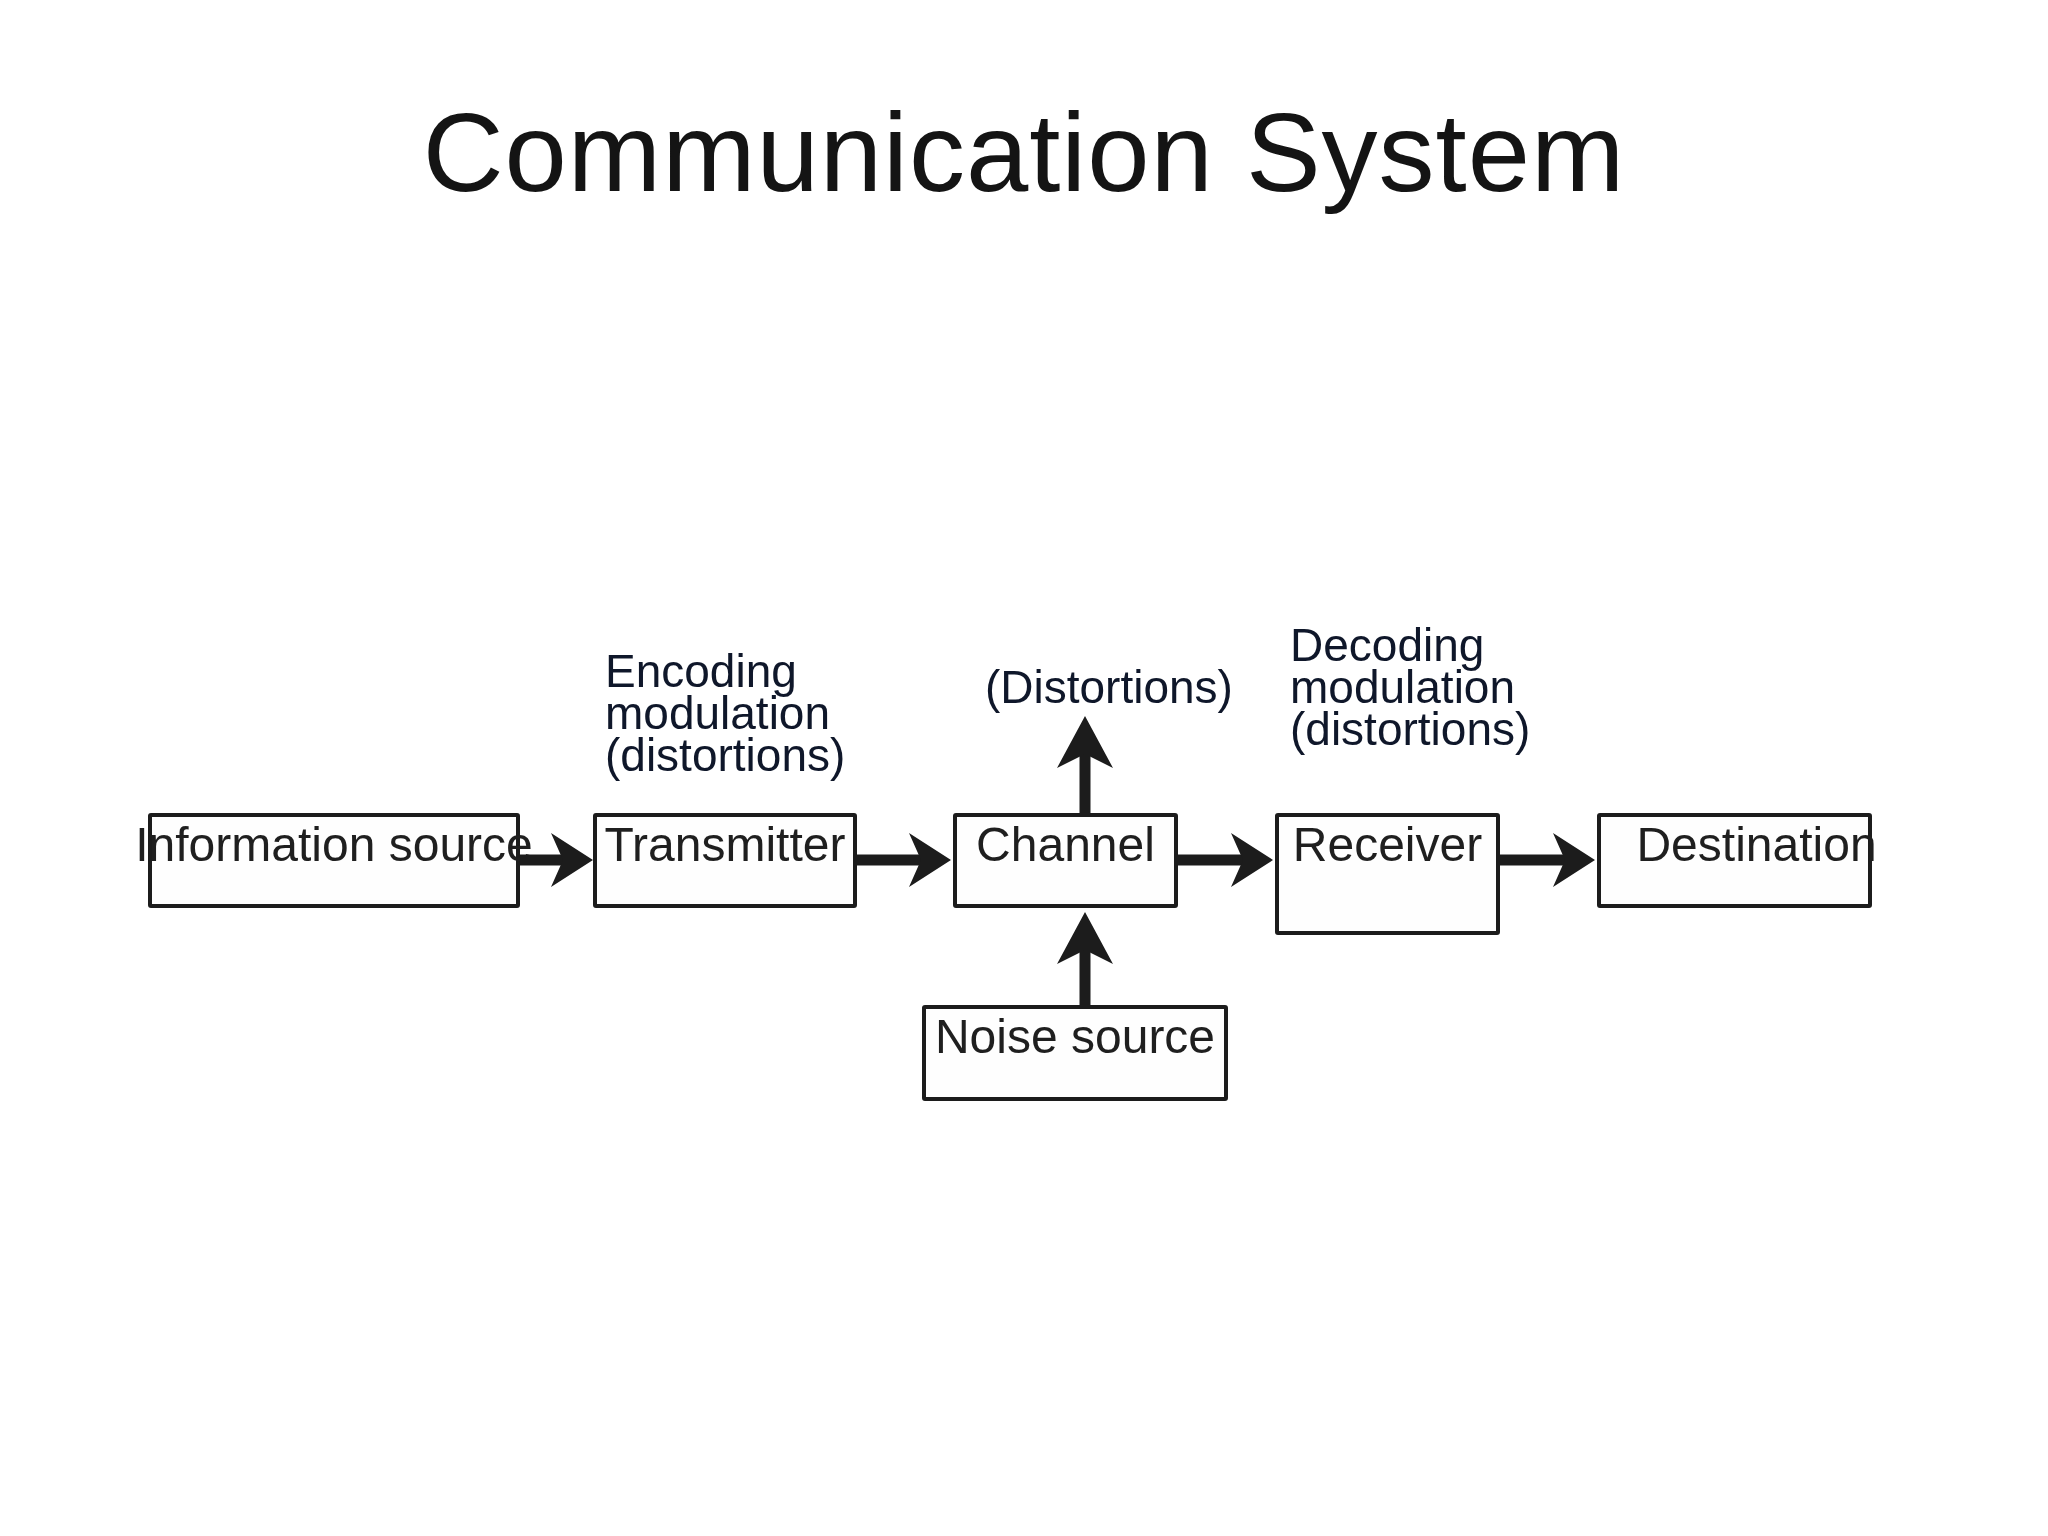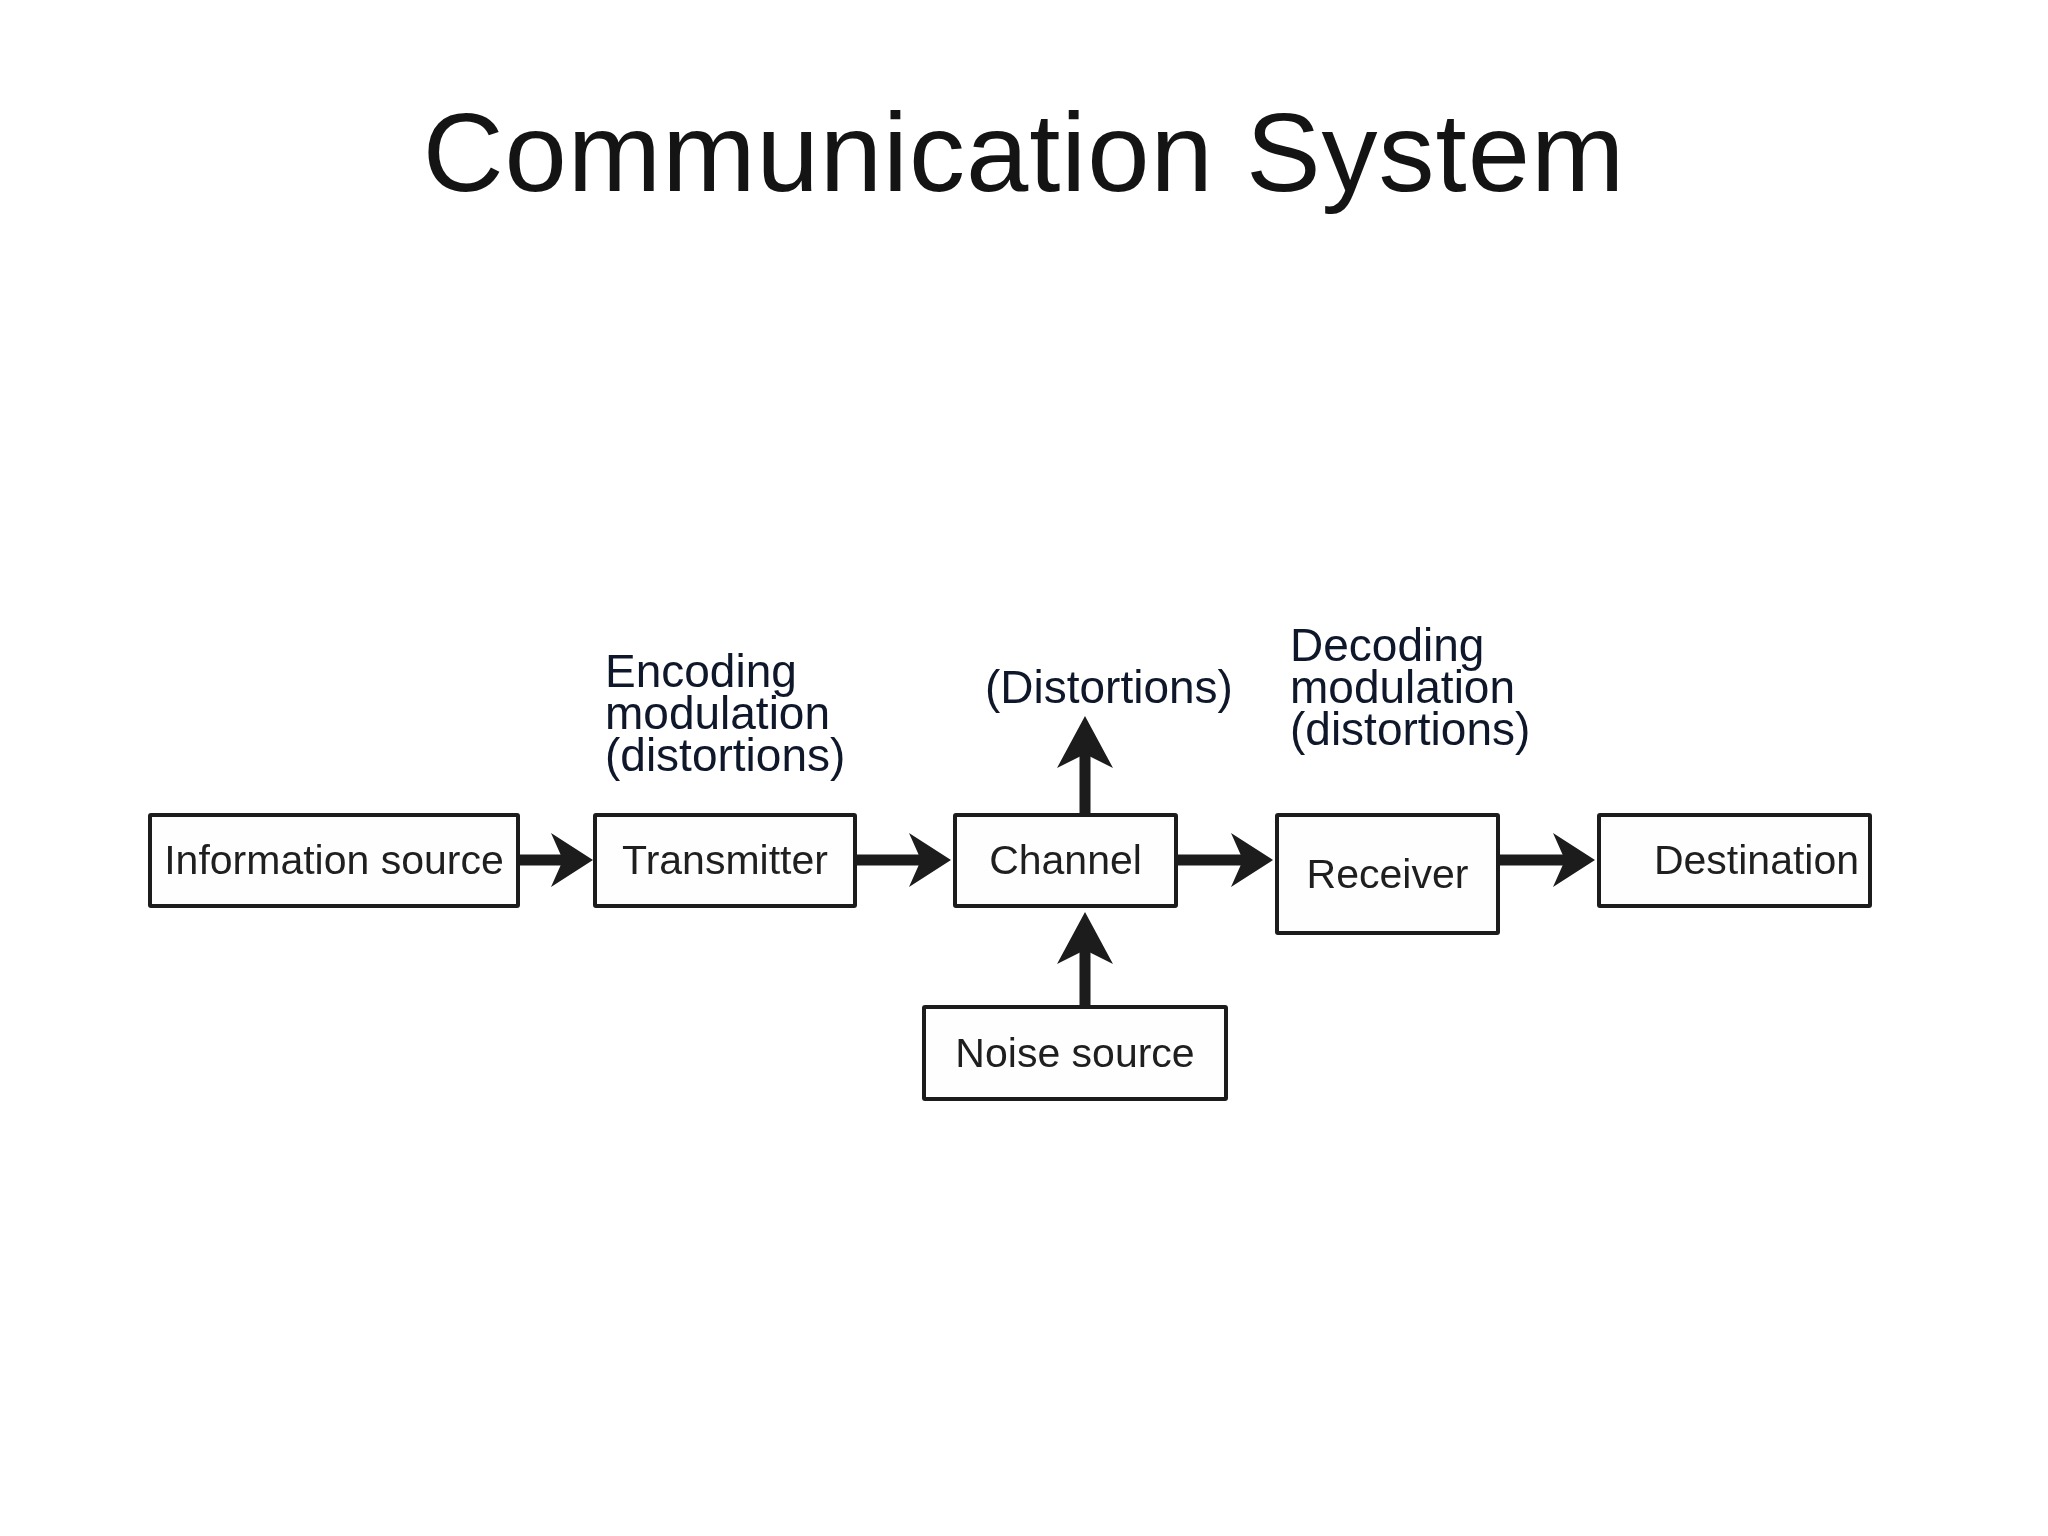--- a/index.html
+++ b/index.html
@@ -25,23 +25,23 @@
     color: #141414;
     white-space: nowrap;
   }
   .node {
     position: absolute;
     box-sizing: border-box;
     border: 4px solid #1c1c1c;
     border-radius: 3px;
     background: #fefefe;
     display: flex;
-    align-items: center;
+    align-items: flex-start;
     justify-content: center;
-    font-size: 41px;
+    font-size: 48px;
     color: #1f1f1f;
     white-space: nowrap;
   }
   .note {
     position: absolute;
     font-size: 46px;
     line-height: 42px;
     color: #0f172a;
     white-space: nowrap;
   }

